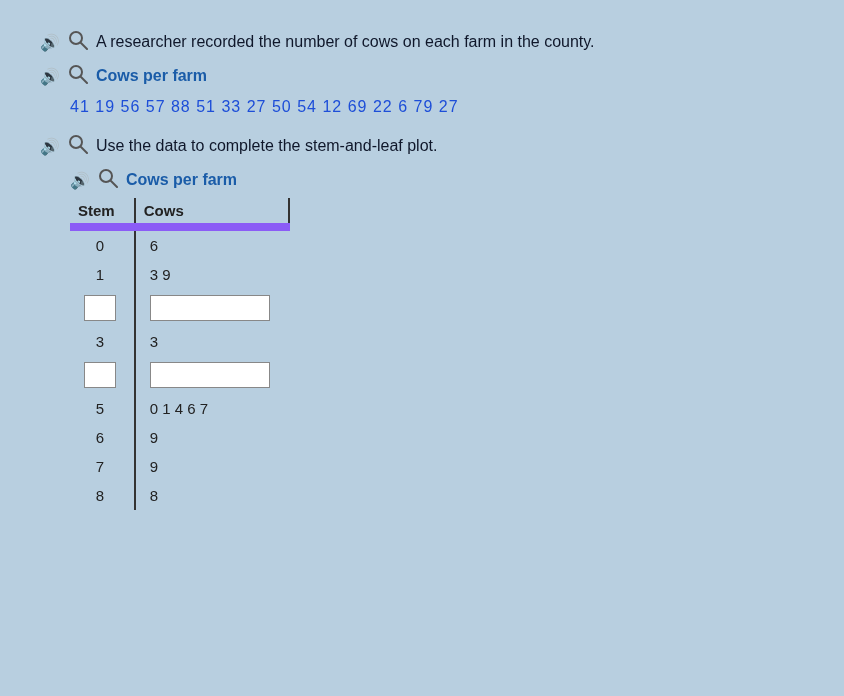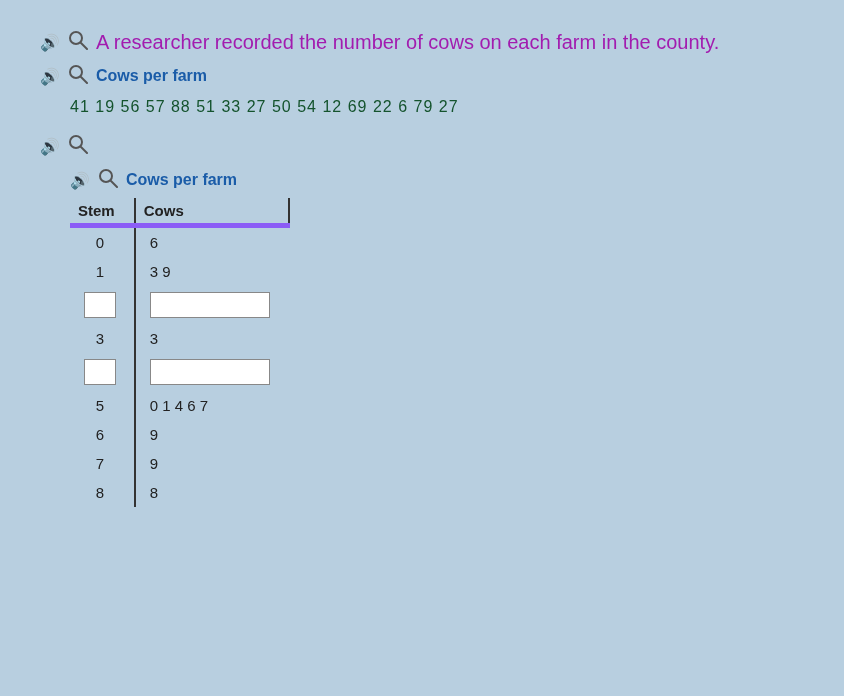--- a/index.html
+++ b/index.html
@@ -30,27 +30,27 @@
       font-size: 16px;
     }
 
     .section-label {
       font-weight: bold;
       color: #1a5ca8;
       font-size: 16px;
     }
 
     .body-text {
-      font-size: 20px;
-      color: #a21caf;
+      font-size: 16px;
+      color: #0f172a;
     }
 
     .data-numbers {
       font-size: 16px;
-      color: #14532d;
+      color: #1d4ed8;
       margin: 6px 0 14px 30px;
       letter-spacing: 1px;
     }
 
     
     .stem-leaf-wrapper {
       margin-left: 30px;
       margin-top: 8px;
     }
 
@@ -63,21 +63,21 @@
       align-items: center;
       gap: 8px;
     }
 
     table.stem-leaf {
       border-collapse: collapse;
       min-width: 220px;
     }
 
     table.stem-leaf thead tr th {
-      border-bottom: 5px solid #8b5cf6;
+      border-bottom: 8px solid #8b5cf6;
       border-right: 2px solid #333;
       padding: 4px 16px 4px 8px;
       font-weight: bold;
       text-align: left;
       font-size: 15px;
       background: transparent;
     }
 
     table.stem-leaf thead tr th:first-child {
       border-right: 2px solid #333;
@@ -139,20 +139,21 @@
 </div>
 
 <div class="section row-line">
   <span class="speaker-unicode">🔊</span>
   <span>
     <svg width="20" height="20" viewBox="0 0 20 20" fill="none">
       <circle cx="8" cy="8" r="6" stroke="#555" stroke-width="2"></circle>
       <line x1="13" y1="13" x2="19" y2="19" stroke="#555" stroke-width="2" stroke-linecap="round"></line>
     </svg>
   </span>
+  <span class="body-text">Use the data to complete the stem-and-leaf plot.</span>
 </div>
 
 <div class="stem-leaf-wrapper">
   <div class="stem-leaf-title">
     <span class="speaker-unicode">🔊</span>
     <span>
       <svg width="20" height="20" viewBox="0 0 20 20" fill="none">
         <circle cx="8" cy="8" r="6" stroke="#555" stroke-width="2"></circle>
         <line x1="13" y1="13" x2="19" y2="19" stroke="#555" stroke-width="2" stroke-linecap="round"></line>
       </svg>

